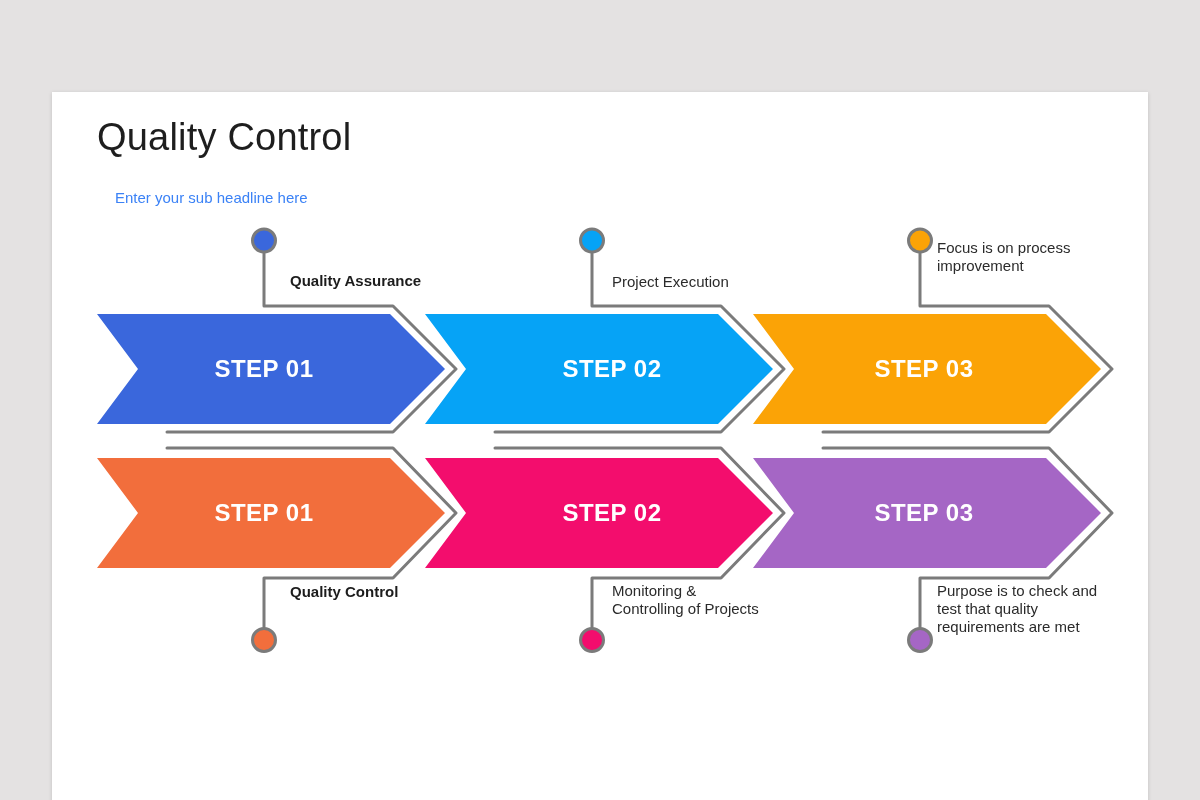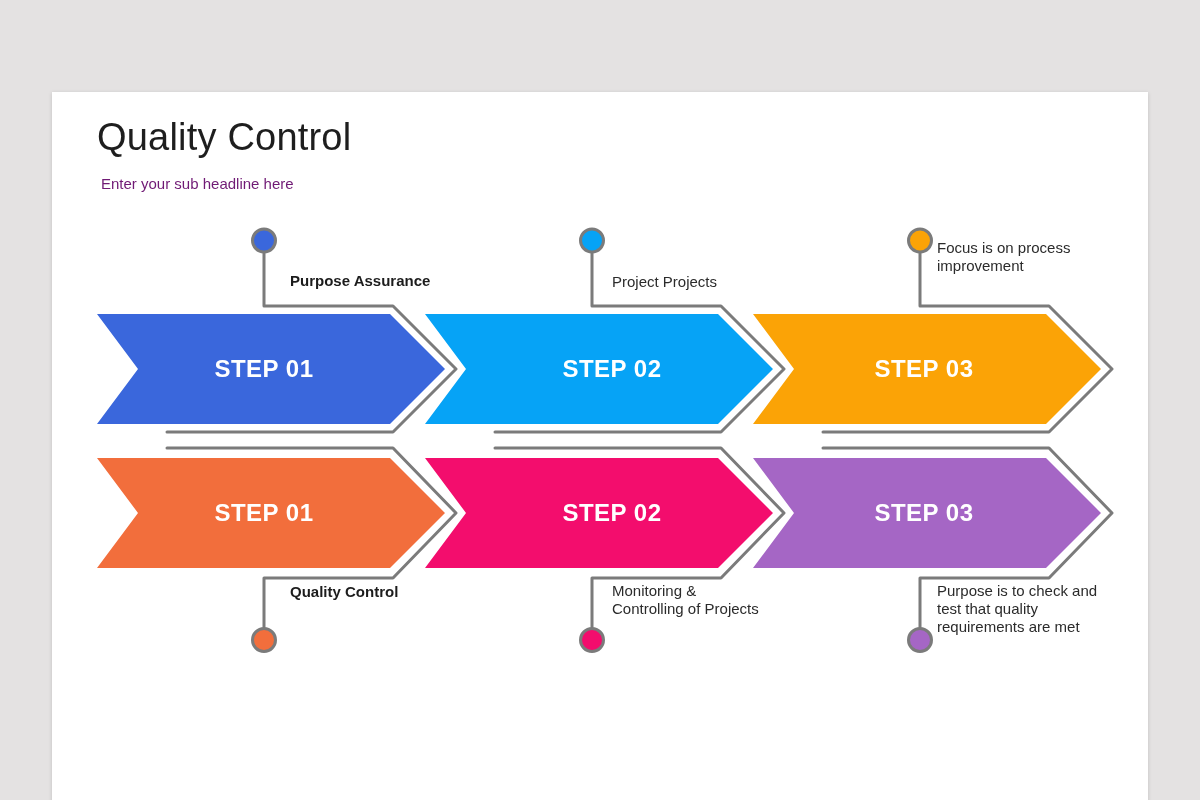--- a/index.html
+++ b/index.html
@@ -30,24 +30,24 @@
     margin: 0;
     font-size: 38px;
     font-weight: 400;
     color: #1e1e1e;
     letter-spacing: 0.2px;
   }
   .slide-subtitle {
     position: absolute;
     left: 46px;
     top: 80px;
-    margin: 3px;
+    margin: 17px;
     font-size: 15px;
     font-weight: 400;
-    color: #701a75;
+    color: #3b82f6;
   }
   .diagram-svg {
     position: absolute;
     left: 0;
     top: 0;
   }
   .connector {
     fill: none;
     stroke: #7b7b7b;
     stroke-width: 3;
@@ -117,22 +117,22 @@
       <circle class="marker" cx="868" cy="548" r="11.5" fill="#A566C5"></circle>
     </svg>
 
     <div class="step-label row1-label step1">STEP 01</div>
     <div class="step-label row1-label step2">STEP 02</div>
     <div class="step-label row1-label step3">STEP 03</div>
     <div class="step-label row2-label step1">STEP 01</div>
     <div class="step-label row2-label step2">STEP 02</div>
     <div class="step-label row2-label step3">STEP 03</div>
 
-    <div class="callout bold" style="left:238px; top:180px;">Purpose Assurance</div>
-    <div class="callout" style="left:560px; top:181px;">Project Projects</div>
+    <div class="callout bold" style="left:238px; top:180px;">Quality Assurance</div>
+    <div class="callout" style="left:560px; top:181px;">Project Execution</div>
     <div class="callout" style="left:885px; top:147px; width:150px;">Focus is on process improvement</div>
 
     <div class="callout bold" style="left:238px; top:491px;">Quality Control</div>
     <div class="callout" style="left:885px; top:490px; width:175px;">Purpose is to check and test that quality requirements are met</div>
     <div class="callout" style="left:560px; top:490px; width:160px;">Monitoring &amp; Controlling of Projects</div>
 
   </div>
 </div>
 
 </body></html>

